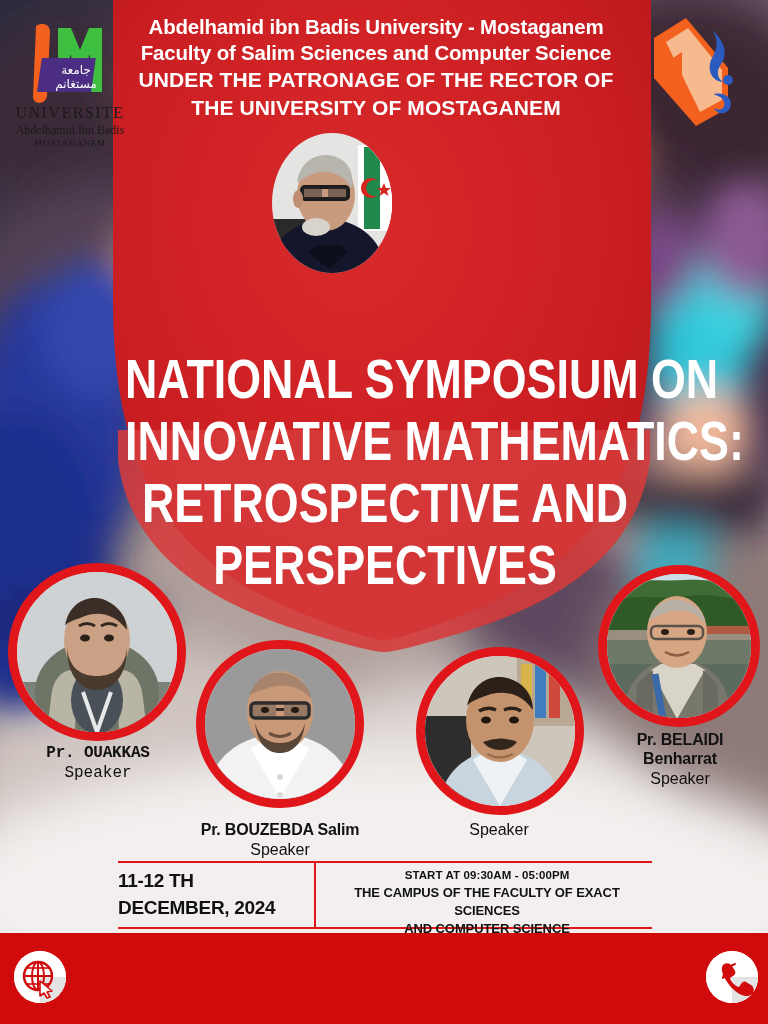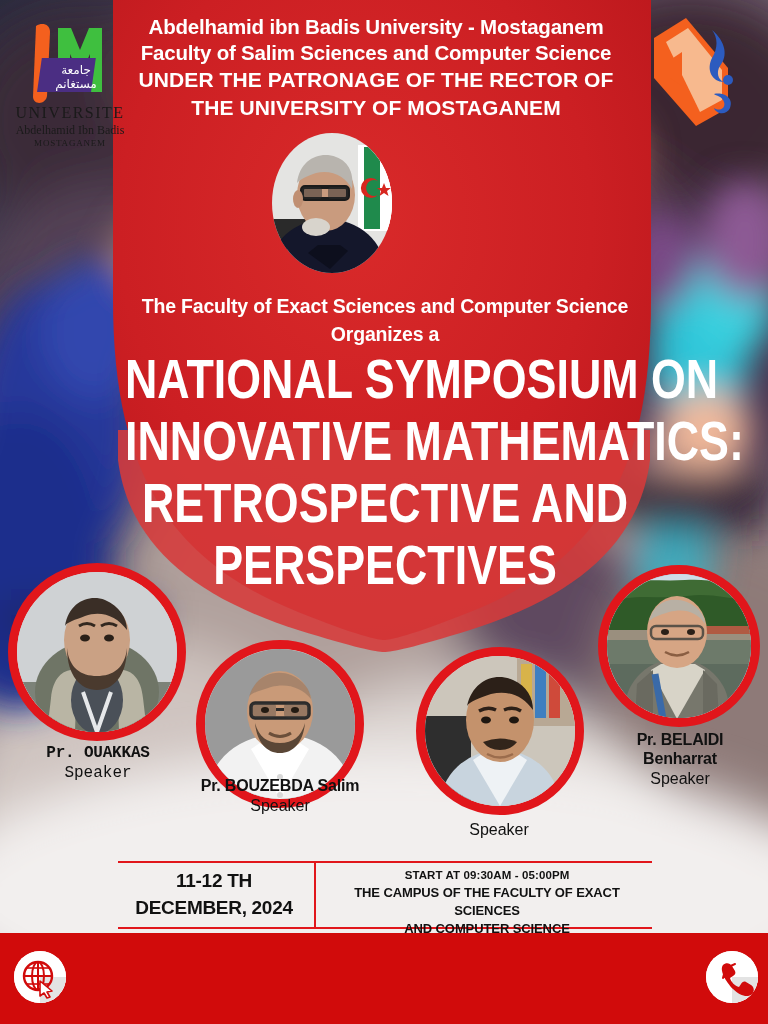--- a/index.html
+++ b/index.html
@@ -46,21 +46,21 @@
        border:9px solid #E1161B;box-sizing:border-box;background:#d8d8d8;}
   .spk .ph{position:absolute;inset:0;}
   .spk-label{position:absolute;text-align:center;z-index:10;color:#111;}
   .spk-label .nm{font-size:16px;font-weight:bold;line-height:19px;letter-spacing:-0.2px;}
   .spk-label .rl{font-size:16px;font-weight:normal;line-height:21px;}
 
   
   .info{position:absolute;left:118px;top:861px;width:534px;height:68px;z-index:11;}
   .info .hr{position:absolute;left:0;width:534px;height:2px;background:#E1161B;}
   .info .vr{position:absolute;left:196px;top:2px;width:2px;height:64px;background:#E1161B;}
-  .date-col{position:absolute;left:0;top:6px;width:192px;text-align:center;color:#111;}
+  .date-col{position:absolute;left:0;top:6px;width:192px;text-align:left;color:#111;}
   .date-col div{font-size:19px;font-weight:bold;line-height:27px;letter-spacing:-0.3px;}
   .ven-col{position:absolute;left:204px;top:6px;width:330px;text-align:center;color:#111;}
   .ven-col .v1{font-size:11.5px;font-weight:bold;line-height:17px;letter-spacing:0.1px;}
   .ven-col .v2,.ven-col .v3{font-size:13px;font-weight:bold;line-height:18px;letter-spacing:-0.1px;}
 
   
   .footer{position:absolute;left:0;top:933px;width:768px;height:91px;background:#D10B0B;z-index:12;}
   .f-ico{position:absolute;width:52px;height:52px;border-radius:50%;background:#fff;}
   .f-web{position:absolute;left:64px;top:944px;color:#fff;}
   .f-web .t{font-size:17px;line-height:22px;}
@@ -219,24 +219,20 @@
         <path d="M25,50 C28,26 48,18 64,24 C78,29 82,42 80,56 C74,44 60,36 44,40 C34,43 28,47 25,50 Z" fill="#b8b4ae"></path>
         <ellipse cx="44" cy="94" rx="14" ry="9" fill="#d8d4cc"></ellipse>
         <rect x="30" y="54" width="46" height="12" rx="3" fill="none" stroke="#1b1b1b" stroke-width="4"></rect>
         <rect x="30" y="54" width="20" height="12" rx="3" fill="#2b2b2b" opacity="0.5"></rect>
         <rect x="56" y="54" width="20" height="12" rx="3" fill="#2b2b2b" opacity="0.5"></rect>
         <ellipse cx="26" cy="66" rx="5" ry="9" fill="#c08f72"></ellipse>
       </g>
     </svg>
   </div>
 
-  <div class="organizer">
-    <div>The Faculty of Exact Sciences and Computer Science</div>
-    <div>Organizes a</div>
-  </div>
 
   <div class="title">
     <div>NATIONAL SYMPOSIUM ON</div>
     <div>INNOVATIVE MATHEMATICS:</div>
     <div>RETROSPECTIVE AND</div>
     <div>PERSPECTIVES</div>
   </div>
 
   <div class="spk" style="left:8px;top:563px;width:178px;height:178px;">
     <svg class="ph" width="160" height="160" viewBox="0 0 160 160" preserveAspectRatio="none">
@@ -273,21 +269,21 @@
       <rect x="46" y="54" width="25" height="15" rx="4" fill="#3a3a3a" opacity="0.35"></rect>
       <rect x="79" y="54" width="25" height="15" rx="4" fill="#3a3a3a" opacity="0.35"></rect>
       <rect x="71" y="59" width="8" height="3" fill="#2a2a2a"></rect>
       <ellipse cx="60" cy="61" rx="4" ry="3" fill="#221a12"></ellipse>
       <ellipse cx="90" cy="61" rx="4" ry="3" fill="#221a12"></ellipse>
       <path d="M64,84 q11,7 22,0" stroke="#6b4f3a" stroke-width="3" fill="none"></path>
       <circle cx="75" cy="128" r="3" fill="#d8d8d8"></circle>
       <circle cx="75" cy="146" r="3" fill="#d8d8d8"></circle>
     </svg>
   </div>
-  <div class="spk-label" style="left:150px;top:776px;width:260px;">
+  <div class="spk-label" style="left:150px;top:820px;width:260px;">
     <div class="nm">Pr. BOUZEBDA Salim</div>
     <div class="rl">Speaker</div>
   </div>
 
   <div class="spk" style="left:416px;top:647px;width:168px;height:168px;">
     <svg class="ph" width="150" height="150" viewBox="0 0 150 150" preserveAspectRatio="none">
       <rect width="150" height="150" fill="#ccc6bb"></rect>
       <rect x="92" y="0" width="58" height="70" fill="#b8a894"></rect>
       <rect x="96" y="8" width="11" height="54" fill="#d8b34a"></rect>
       <rect x="110" y="8" width="11" height="54" fill="#3f7fc0"></rect>

